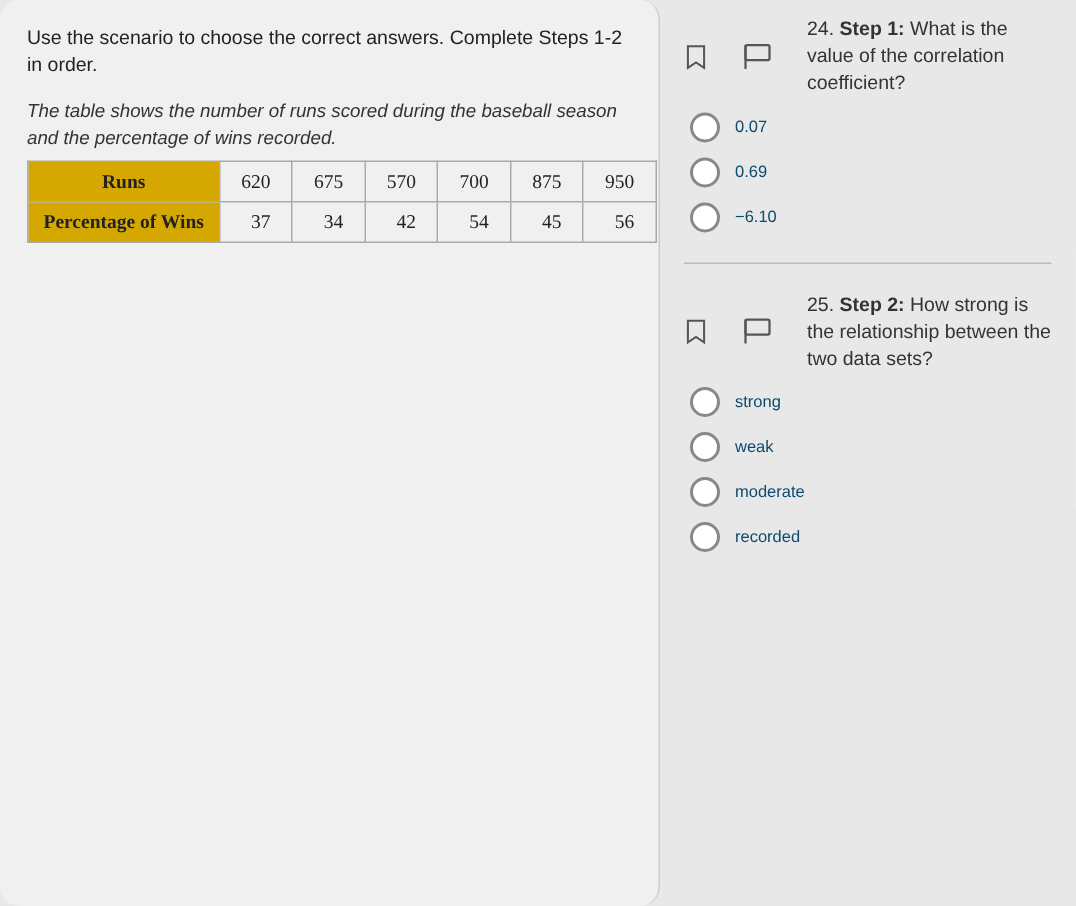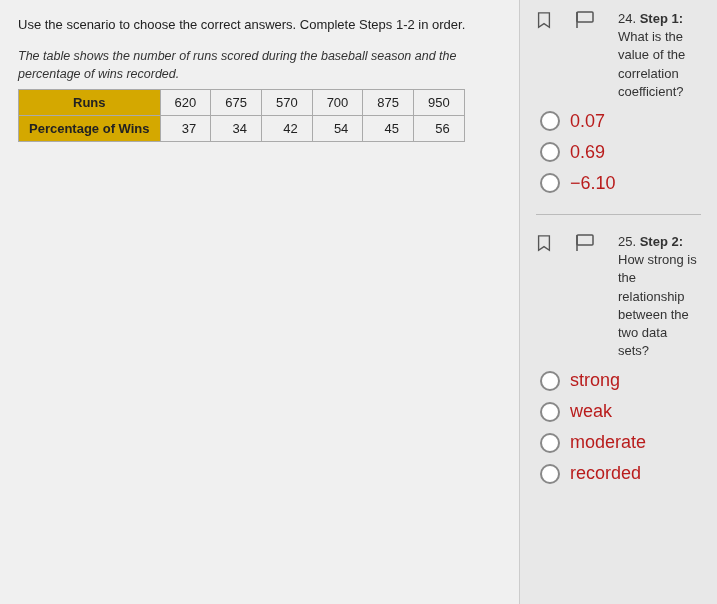--- a/index.html
+++ b/index.html
@@ -6,24 +6,25 @@
     body {
       font-family: Arial, sans-serif;
       font-size: 13px;
       background: #e8e8e8;
       width: 717px;
       min-height: 604px;
       display: flex;
     }
 
     .left-panel {
-      width: 520px;
+      width: 440px;
       background: #f0f0f0;
       padding: 16px 18px;
       border-right: 1px solid #ccc;
+      border-radius: 13px;
     }
 
     .right-panel {
       flex: 1;
       background: #e8e8e8;
       padding: 10px 16px;
     }
 
     .instruction-text {
       font-size: 13px;
@@ -36,20 +37,21 @@
     .italic-text {
       font-style: italic;
       font-size: 12.5px;
       color: #333;
       line-height: 1.4;
     }
 
     .data-table {
       border-collapse: collapse;
       margin-top: 6px;
+      font-family: Liberation Serif, serif;
     }
 
     .data-table td {
       border: 1px solid #aaa;
       padding: 5px 14px;
       text-align: right;
       font-size: 13px;
       color: #222;
       min-width: 46px;
     }
@@ -63,21 +65,21 @@
       white-space: nowrap;
     }
 
     
     .question-block {
       margin-bottom: 20px;
     }
 
     .question-header {
       display: flex;
-      align-items: flex-start;
+      align-items: center;
       gap: 24px;
       margin-bottom: 10px;
     }
 
     .icon-bookmark {
       width: 16px;
       height: 18px;
       flex-shrink: 0;
       margin-top: 1px;
     }
@@ -133,22 +135,22 @@
 
     .radio-circle.selected::after {
       content: '';
       width: 11px;
       height: 11px;
       border-radius: 50%;
       background: #e67e00;
     }
 
     .option-label {
-      font-size: 18px;
-      color: #b91c1c;
+      font-size: 11px;
+      color: #0c4a6e;
     }
 
     .divider {
       border: none;
       border-top: 1px solid #bbb;
       margin: 18px 0;
     }
 
     
     .left-bg {

